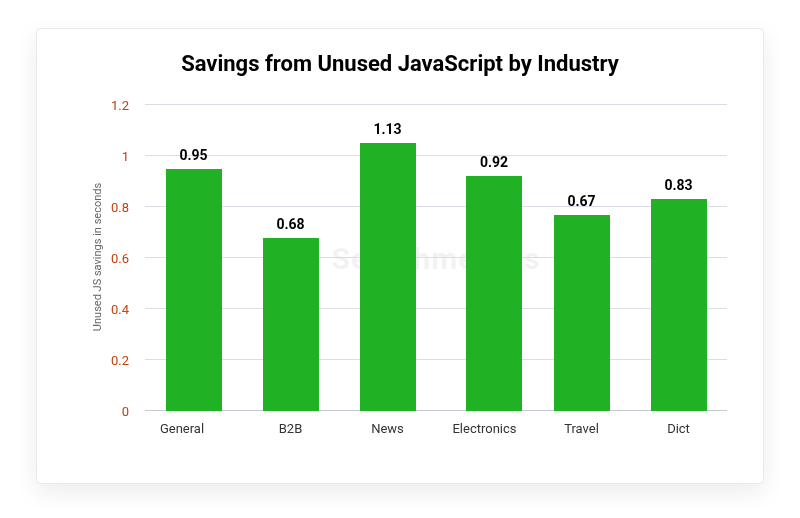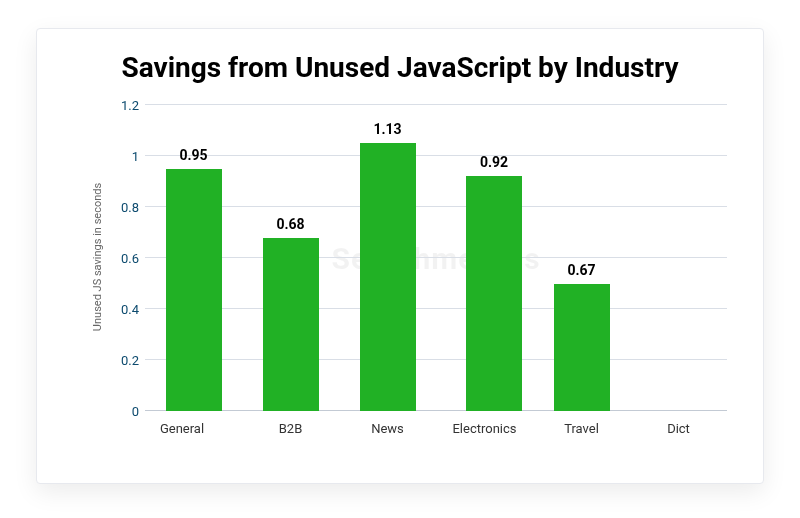--- a/index.html
+++ b/index.html
@@ -21,21 +21,21 @@
     border: 1px solid #e7e9ee;
     border-radius: 4px;
     box-shadow: 0 8px 24px rgba(0,0,0,0.08);
     box-sizing: border-box;
   }
   .title {
     position: absolute;
     left: 0; right: 0;
     top: 22px;
     text-align: center;
-    font-size: 28px;
+    font-size: 22px;
     font-weight: 700;
   }
   .plot {
     position: absolute;
     left: 108px;
     top: 76px;
     width: 582px;
     height: 306px;
     box-sizing: border-box;
   }
@@ -45,23 +45,23 @@
     height: 0;
     border-top: 1px solid #d9dee6;
   }
   .gridline.baseline {
     border-top: 1px solid #c3cad4;
   }
   .ytick-label {
     position: absolute;
     right: 100%;
     transform: translateY(-50%);
-    margin-right: 6px;
+    margin-right: 16px;
     font-size: 13px;
-    color: #0c4a6e;
+    color: #c2410c;
     white-space: nowrap;
   }
   .bar {
     position: absolute;
     bottom: 0;
     width: 56px;
     background: #21b125;
   }
   .bar-label {
     position: absolute;
@@ -154,21 +154,24 @@
       </div>
       <div class="xtick-label" style="left: 145.5px;">B2B</div>
       <div class="bar" style="left: 214.5px; height: 268px; background: rgb(33, 177, 37); text-align: center;">
         <div class="bar-label">1.13</div>
       </div>
       <div class="xtick-label" style="left: 242.5px;">News</div>
       <div class="bar" style="left: 321px; height: 234.6px; background: rgb(33, 177, 37);">
         <div class="bar-label">0.92</div>
       </div>
       <div class="xtick-label" style="left: 339.5px;">Electronics</div>
-      <div class="bar" style="left: 408.5px; height: 127px; background: rgb(33, 177, 37);">
+      <div class="bar" style="left: 408.5px; height: 196px; background: rgb(33, 177, 37);">
         <div class="bar-label">0.67</div>
       </div>
       <div class="xtick-label" style="left: 436.5px;">Travel</div>
+      <div class="bar" style="left: 505.5px; height: 211.65px; background: rgb(33, 177, 37);">
+        <div class="bar-label">0.83</div>
+      </div>
       <div class="xtick-label" style="left: 533.5px;">Dict</div>
     </div>
 
 
 </div>
 
 </body></html>

